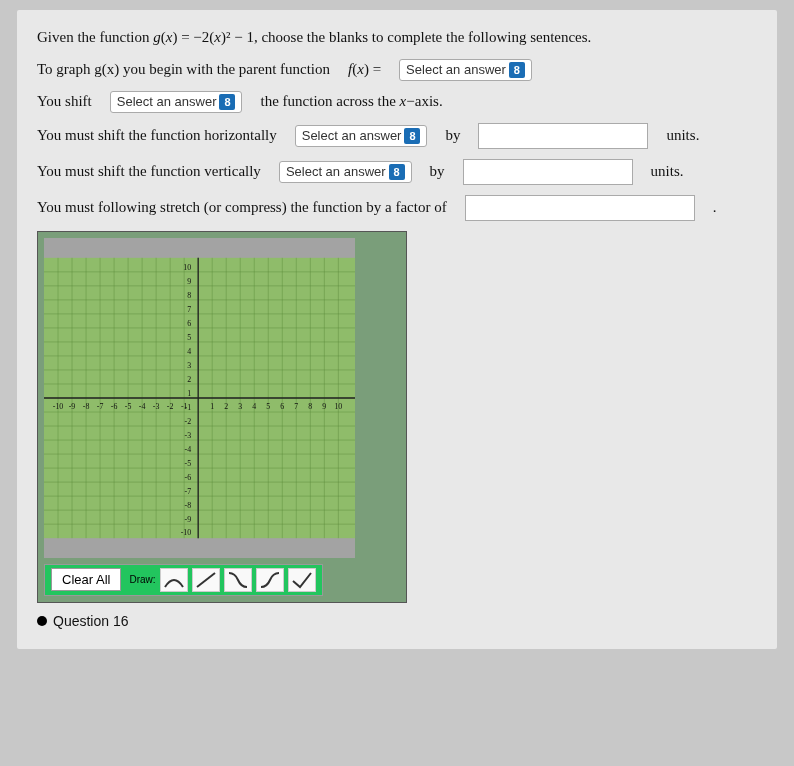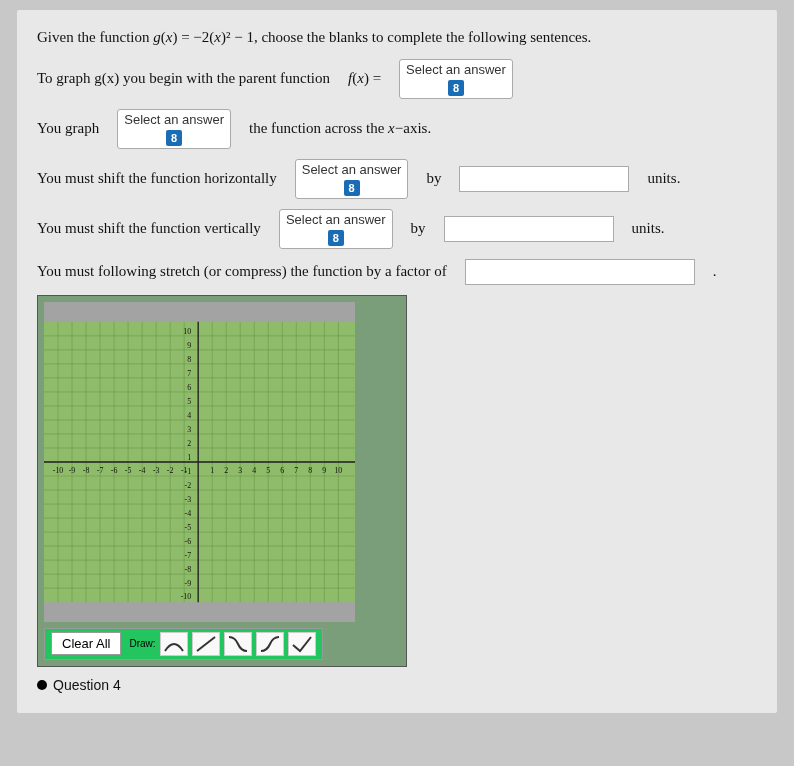--- a/index.html
+++ b/index.html
@@ -39,21 +39,20 @@
       align-items: center;
       gap: 3px;
       background: #fff;
       border: 1px solid #aaa;
       border-radius: 3px;
       padding: 2px 6px;
       font-size: 13px;
       color: #333;
       cursor: pointer;
       white-space: nowrap;
-      flex-direction: column;
     }
     .select-answer-btn .info-icon {
       display: inline-flex;
       align-items: center;
       justify-content: center;
       width: 16px;
       height: 16px;
       background: #1a6db5;
       color: white;
       border-radius: 2px;
@@ -162,21 +161,21 @@
   <div class="row">
     <span>To graph g(x) you begin with the parent function</span>
     <span><em>f</em>(<em>x</em>) =</span>
     <button class="select-answer-btn">
       <span>Select an answer</span>
       <span class="info-icon">8</span>
     </button>
   </div>
 
   <div class="row">
-    <span>You graph</span>
+    <span>You shift</span>
     <button class="select-answer-btn">
       <span>Select an answer</span>
       <span class="info-icon">8</span>
     </button>
     <span>the function across the <em>x</em>−axis.</span>
   </div>
 
   <div class="row">
     <span>You must shift the function horizontally</span>
     <button class="select-answer-btn">
@@ -341,16 +340,16 @@
           <svg width="22" height="18" viewBox="0 0 22 18" xmlns="http://www.w3.org/2000/svg">
             <polyline points="2,10 9,16 20,2" stroke="#333" stroke-width="2" fill="none"></polyline>
           </svg>
         </div>
       </div>
     </div>
   </div>
 
   <div class="question-bullet">
     <div class="bullet-dot"></div>
-    <span>Question 4</span>
+    <span>Question 16</span>
   </div>
 
 </div>
 
 </body></html>

